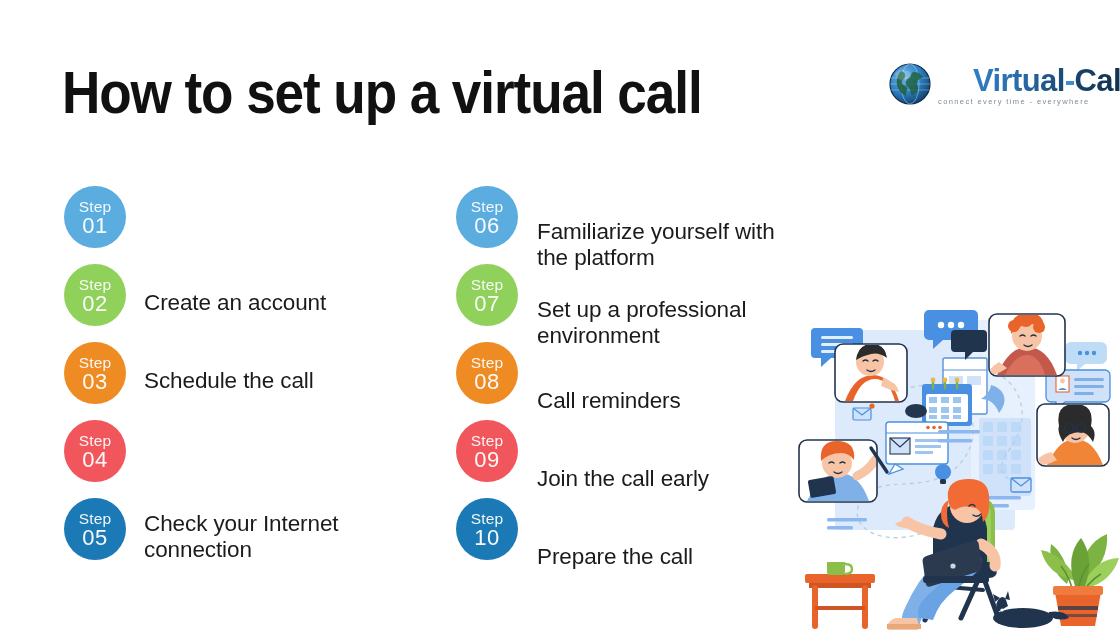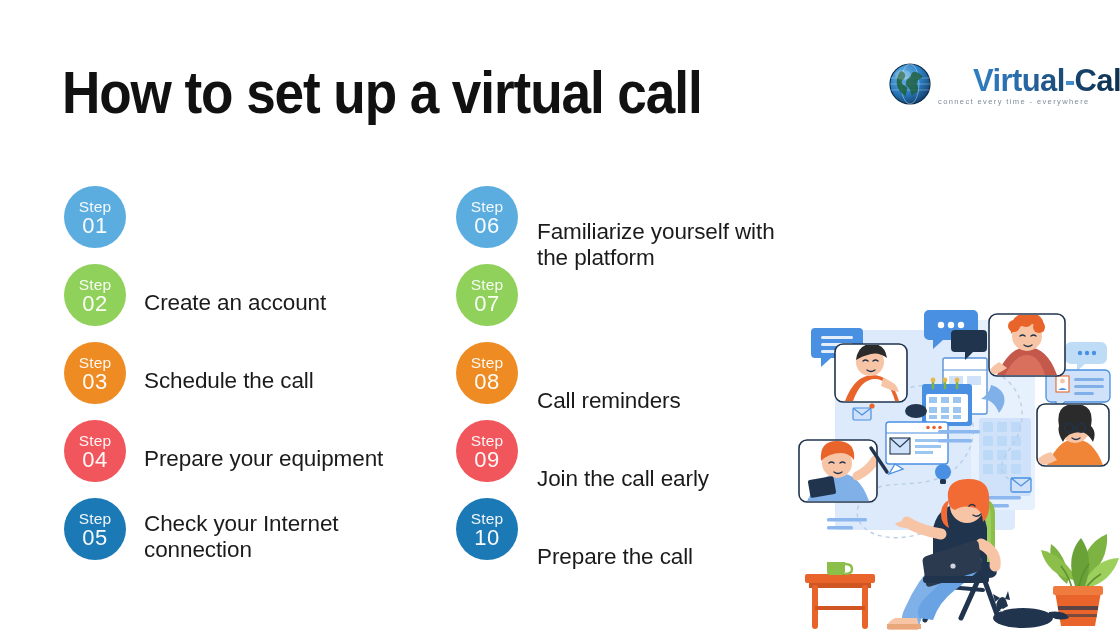--- a/index.html
+++ b/index.html
@@ -122,21 +122,20 @@
         <span class="b-step">Step</span>
         <span class="b-num">03</span>
       </div>
       <div class="step-label">Schedule the call</div>
     </div>
     <div class="step">
       <div class="badge" style="background: rgb(240, 86, 92);">
         <span class="b-step">Step</span>
         <span class="b-num">04</span>
       </div>
-      <div class="step-label">Prepare your equipment</div>
     </div>
     <div class="step">
       <div class="badge" style="background: rgb(27, 121, 181);">
         <span class="b-step">Step</span>
         <span class="b-num">05</span>
       </div>
       <div class="step-label">Check your Internet connection</div>
     </div>
   </div>
 
@@ -146,20 +145,21 @@
         <span class="b-step">Step</span>
         <span class="b-num">06</span>
       </div>
       <div class="step-label">Familiarize yourself with the platform</div>
     </div>
     <div class="step">
       <div class="badge" style="background: rgb(143, 209, 90);">
         <span class="b-step">Step</span>
         <span class="b-num">07</span>
       </div>
+      <div class="step-label">Set up a professional environment</div>
     </div>
     <div class="step">
       <div class="badge" style="background: rgb(238, 139, 35);">
         <span class="b-step">Step</span>
         <span class="b-num">08</span>
       </div>
       <div class="step-label">Call reminders</div>
     </div>
     <div class="step">
       <div class="badge" style="background: rgb(240, 86, 92);">

